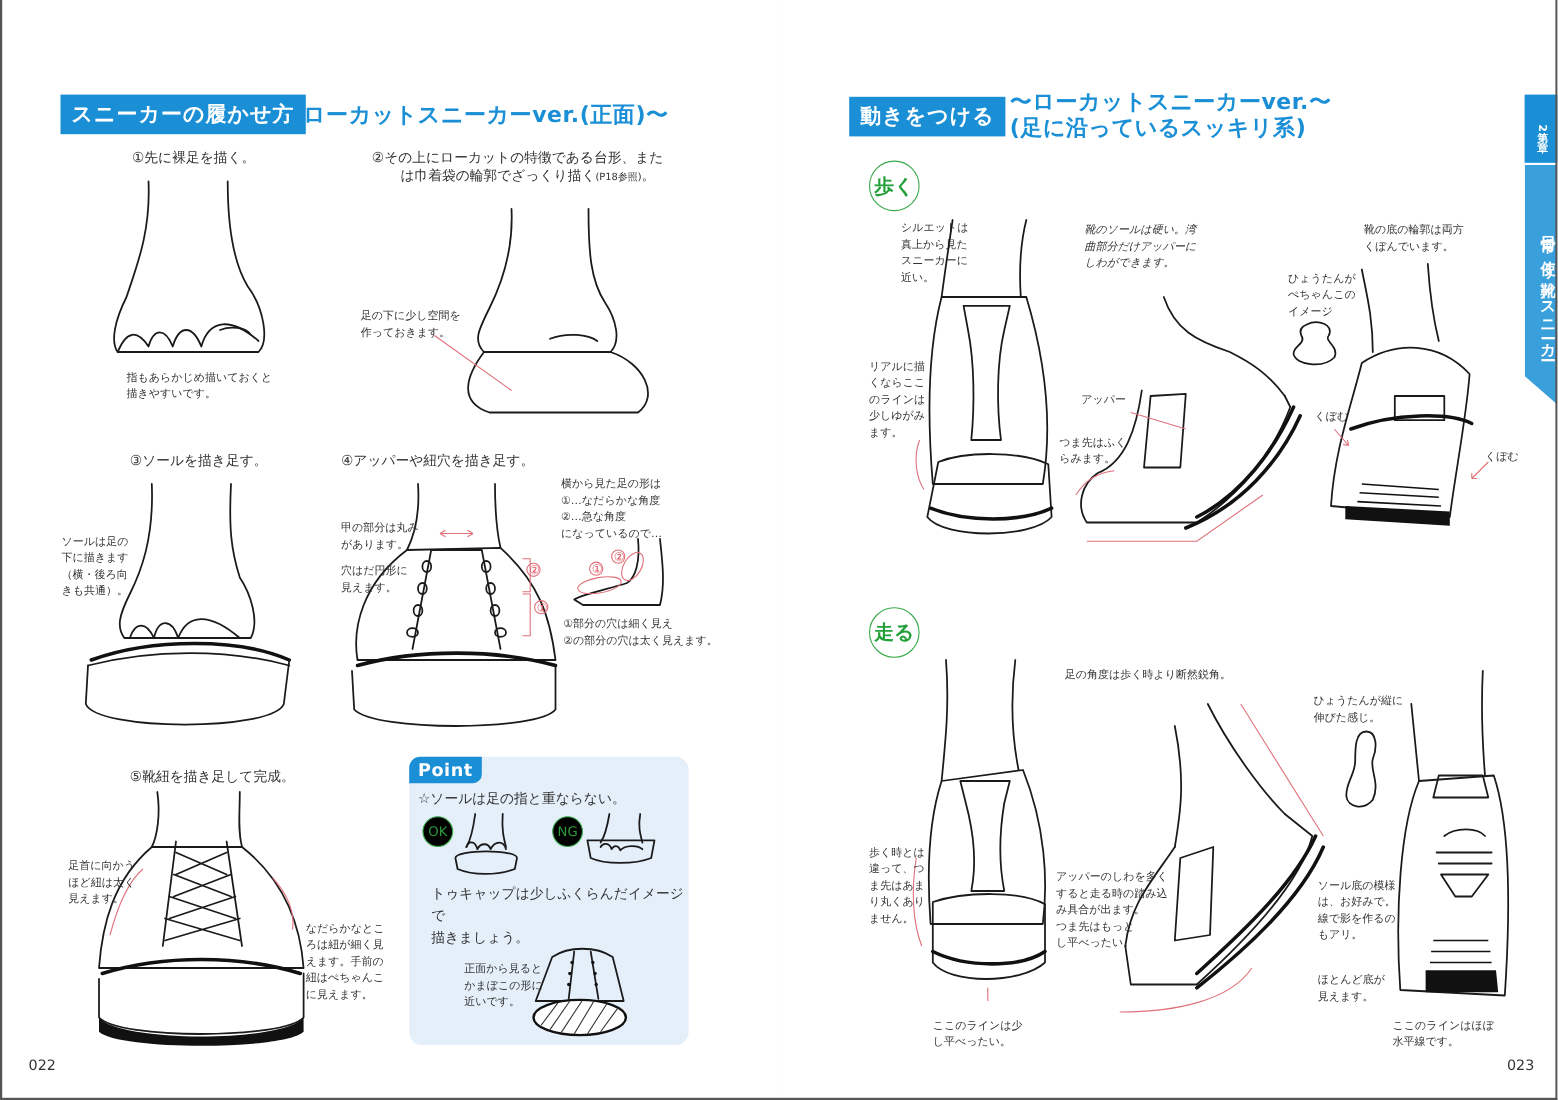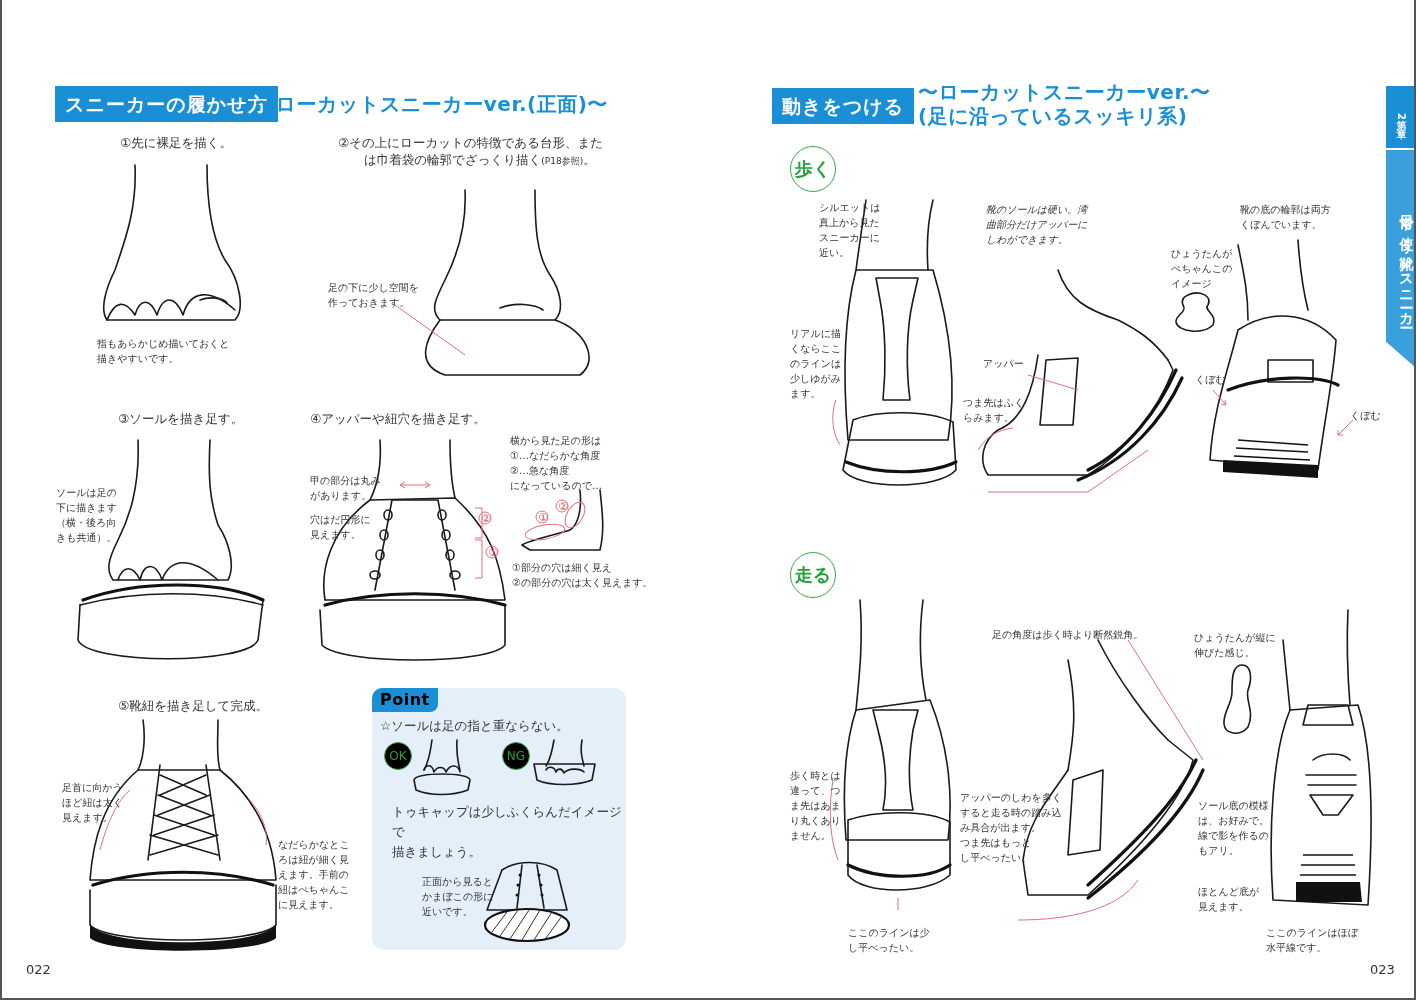--- a/index.html
+++ b/index.html
@@ -25,21 +25,21 @@
   .step { position:absolute; font-size:12.5px; color:#333; line-height:17px; }
   .step small { font-size:9px; }
   .note { position:absolute; font-size:10px; color:#333; line-height:15px; }
   .pagenum { position:absolute; font-size:13px; color:#333; }
 
   .point-box {
     position:absolute; left:372px; top:688px; width:254px; height:262px;
     background:#e4effa; border-radius:12px;
   }
   .point-label {
-    position:absolute; left:0; top:0; background:#1a8fd6; color:#000000; font-weight:bold;
+    position:absolute; left:0; top:0; background:#1a8fd6; color:#ffffff; font-weight:bold;
     font-size:16px; padding:2px 8px 3px 8px; border-radius:10px 0 8px 0; letter-spacing:0.5px;
   }
   .point-text { position:absolute; font-size:12.5px; color:#333; line-height:20px; }
   .okng {
     position:absolute; width:26px; height:26px; border-radius:50%;
     border:1px solid #3aaa4a; color:#2d9a3c; font-weight:normal; font-size:12px;
     display:flex; align-items:center; justify-content:center; background:#000000;
   }
 
   .circle-label {
@@ -75,21 +75,21 @@
 <div class="page page-left">
   <div class="title-box" style="left:55px;top:86px;">スニーカーの履かせ方</div>
   <div class="title-sub" style="left:255px;top:92px;">〜ローカットスニーカーver.(正面)〜</div>
 
   <div class="step" style="left:120px;top:134px;">①先に裸足を描く。</div>
   <svg class="art" style="left:95px;top:160px;" width="160" height="170">
     <path class="ink" d="M40 5 C42 50 30 80 20 110 C10 130 5 150 12 160 L140 160 C150 150 145 120 130 100 C118 80 112 50 112 5"></path>
     <path class="ink" d="M12 160 C20 140 30 140 40 155 M40 155 C45 138 55 138 62 155 M62 155 C68 135 80 135 88 155 M88 155 C95 130 115 128 140 150"></path>
     <path class="ink" d="M105 140 C115 136 128 138 132 143"></path>
   </svg>
-  <div class="note" style="left:97px;top:336px;">
+  <div class="note" style="left:115px;top:336px;">
     <div>指もあらかじめ描いておくと</div>
       <div>描きやすいです。</div>
   </div>
 
   <div class="step" style="left:338px;top:134px;">
     <div>②その上にローカットの特徴である台形、また</div>
     <div style="padding-left:26px;"><span>は巾着袋の輪郭でざっくり描く</span><small>(P18参照)</small><span>。</span></div>
   </div>
   <svg class="art" style="left:405px;top:180px;" width="200" height="200">
     <path class="ink" d="M60 10 C62 50 50 80 40 100 C30 120 25 130 35 140 L150 140 C160 130 155 110 145 95 C132 75 130 50 130 10"></path>
@@ -321,21 +321,21 @@
     <path d="M15 220 L110 225 L110 238 L15 232 Z" fill="#111"></path>
   </svg>
   <div class="note" style="left:487px;top:372px;">くぼむ</div>
   <div class="note" style="left:642px;top:408px;">くぼむ</div>
   <svg class="art" style="left:500px;top:385px;" width="160" height="70">
     <path class="red" d="M5 5 L18 20 M18 20 l-5 -1 M18 20 l-1 -5"></path>
     <path class="red" d="M145 35 L130 50 M130 50 l5 0 M130 50 l0 -5"></path>
   </svg>
 
   <div class="circle-label" style="left:82px;top:552px;">走る</div>
-  <div class="note" style="left:284px;top:606px;margin-top:21px;">足の角度は歩く時より断然鋭角。</div>
+  <div class="note" style="left:260px;top:606px;">足の角度は歩く時より断然鋭角。</div>
   <svg class="art" style="left:130px;top:600px;" width="120" height="300">
     <path class="ink" d="M22 0 C25 40 22 70 18 110 M85 0 C80 40 82 70 88 100"></path>
     <path class="ink" d="M18 110 C5 150 5 200 8 240 L110 240 C115 200 112 150 92 100 Z"></path>
     <path class="ink" d="M35 110 L80 110 L75 130 C70 160 70 185 75 210 L45 210 C50 185 48 160 40 130 Z"></path>
     <path class="ink" d="M10 220 C40 210 90 210 112 222 L112 275 C90 295 25 295 10 275 Z"></path>
     <path class="ink-thick" d="M10 265 C40 280 90 280 112 265"></path>
     <path class="red" d="M-5 180 C-10 210 -8 240 0 260"></path>
     <line class="red" x1="60" y1="298" x2="60" y2="310"></line>
   </svg>
   <div class="note" style="left:82px;top:768px;">

